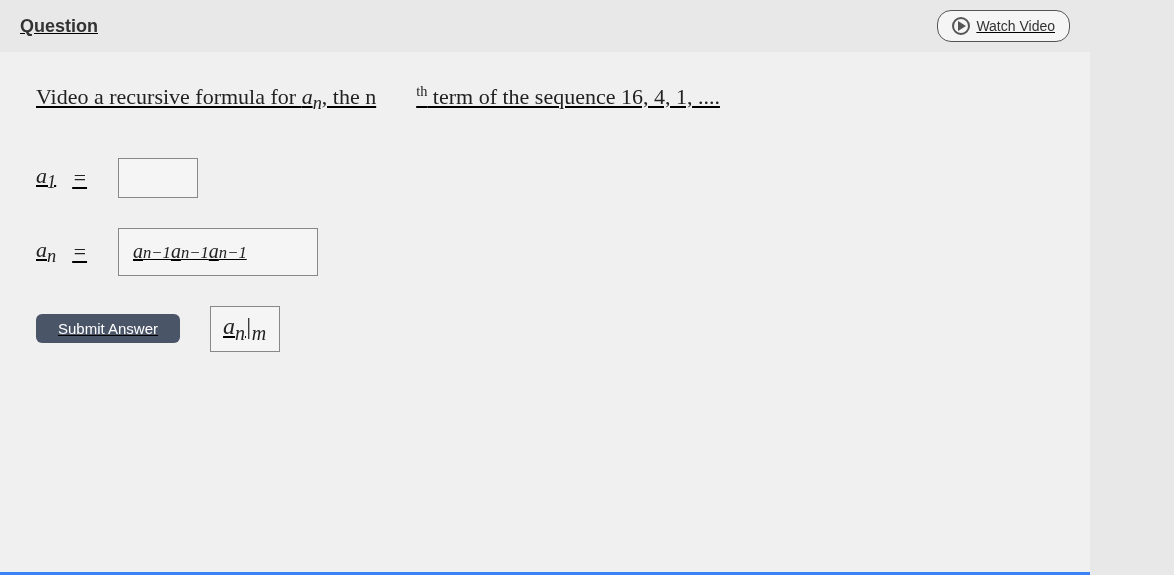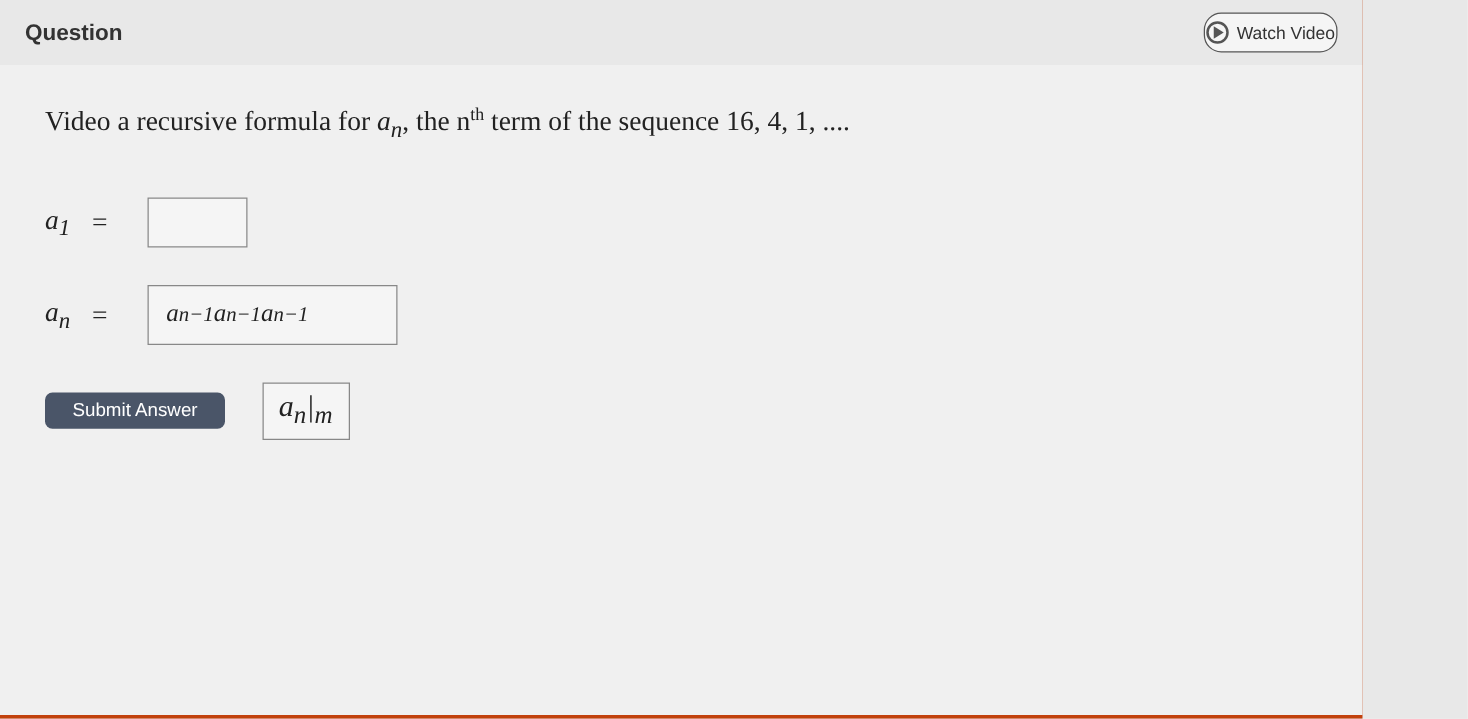--- a/index.html
+++ b/index.html
@@ -8,23 +8,24 @@
       font-family: Georgia, 'Times New Roman', serif;
       background-color: #e8e8e8;
       width: 1174px;
       min-height: 575px;
       overflow: hidden;
     }
 
     .page-container {
       width: 1090px;
       min-height: 575px;
-      background-color: #c2410c;
+      background-color: #3b82f6;
       position: relative;
       padding: 0;
+      text-decoration: underline;
     }
 
     
     .top-bar {
       display: flex;
       justify-content: space-between;
       align-items: center;
       padding: 10px 20px 10px 20px;
       background-color: #e8e8e8;
     }
@@ -35,21 +36,21 @@
       font-weight: bold;
       color: #333;
     }
 
     .watch-video-btn {
       display: flex;
       align-items: center;
       gap: 6px;
       border: 1.5px solid #555;
       border-radius: 14px;
-      padding: 6px 1px;
+      padding: 6px 14px;
       background: #f5f5f5;
       cursor: pointer;
       font-family: Arial, sans-serif;
       font-size: 14px;
       color: #333;
     }
 
     .watch-video-btn .play-icon {
       width: 18px;
       height: 18px;
@@ -87,20 +88,21 @@
       line-height: 1.5;
     }
 
     .question-text .math-inline {
       font-style: italic;
     }
 
     .superscript {
       font-size: 0.65em;
       vertical-align: super;
+      margin-left: 40px;
     }
 
     
     .answer-header {
       display: flex;
       align-items: center;
       gap: 12px;
       margin-bottom: 30px;
     }
 

